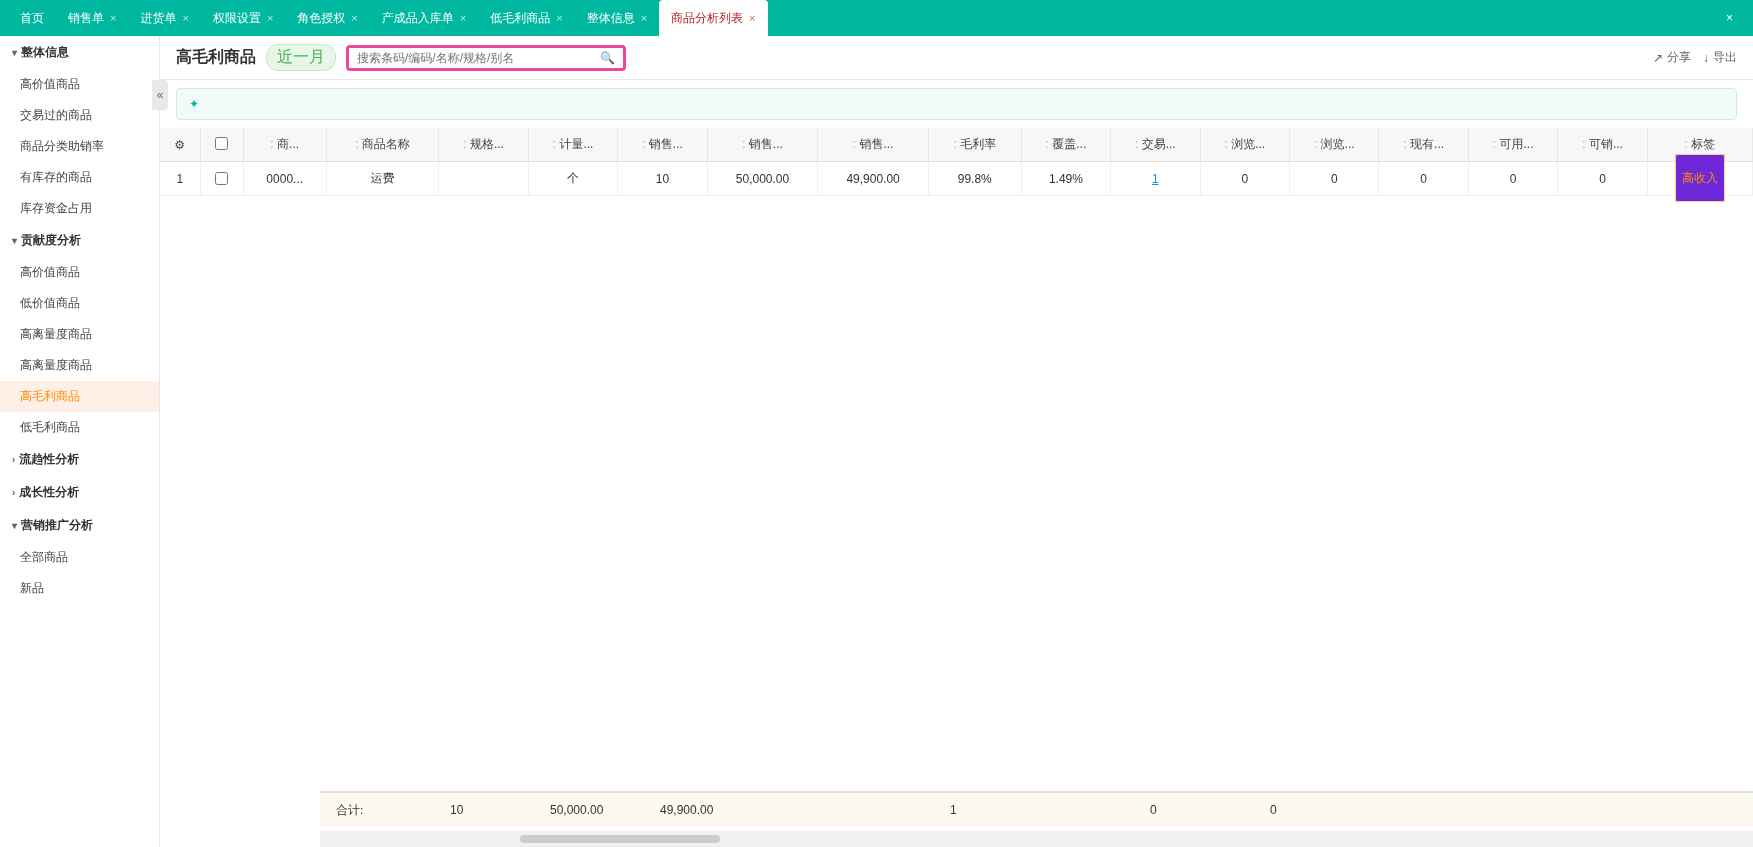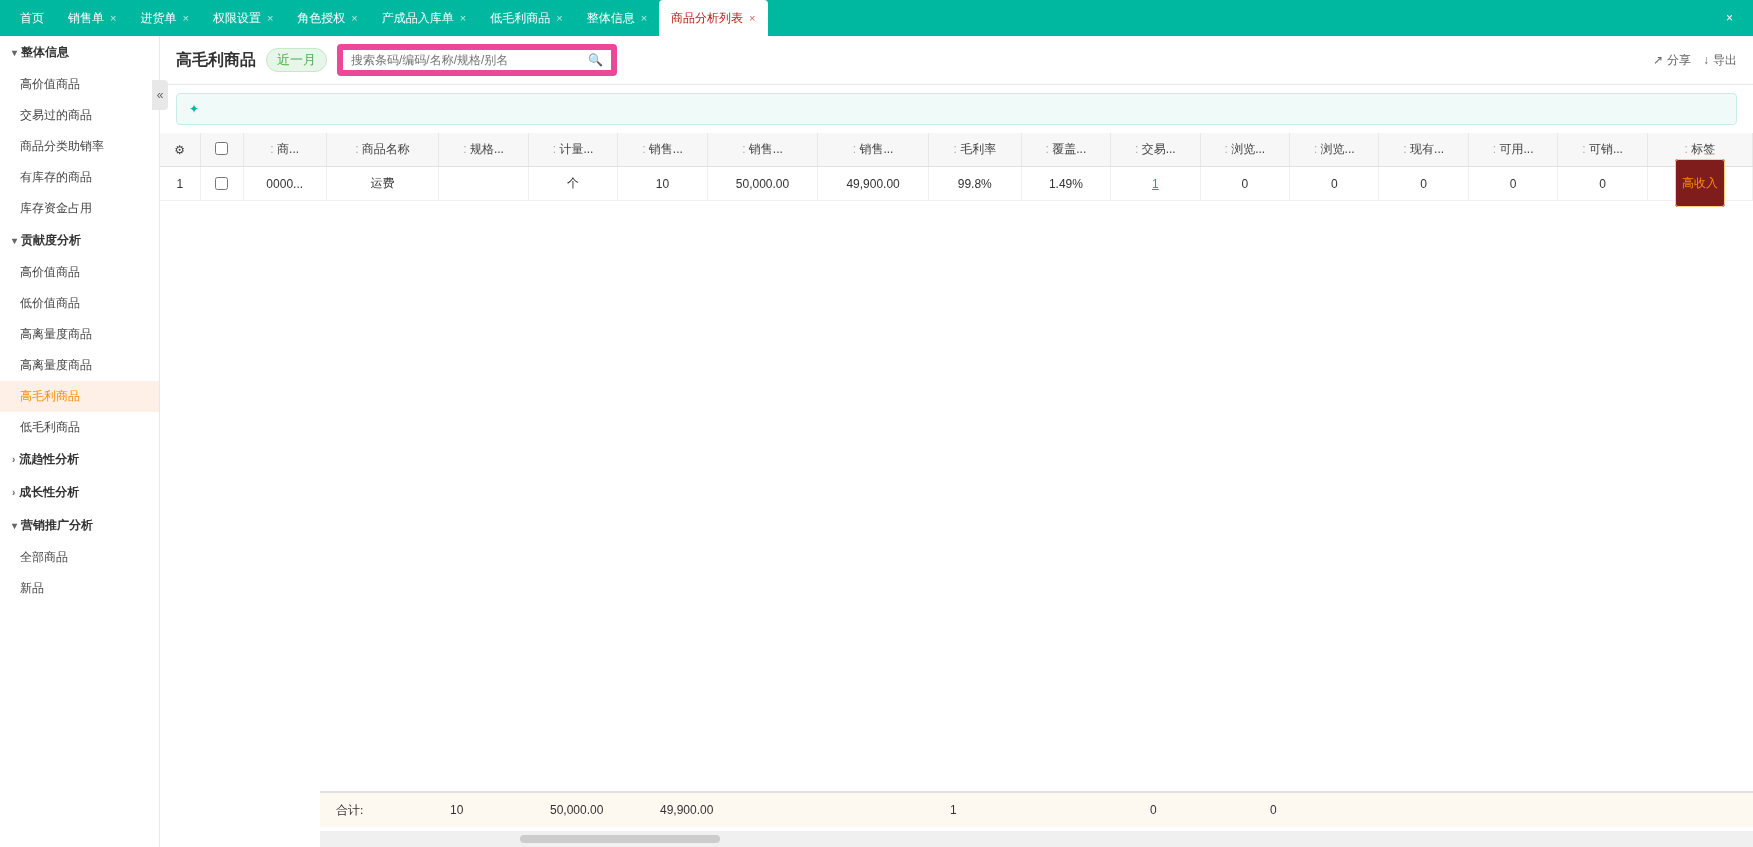--- a/index.html
+++ b/index.html
@@ -112,26 +112,26 @@
       font-weight: bold;
       color: #333;
     }
     .btn-recent {
       background: #e8f5e9;
       color: #4caf50;
       border: 1px solid #c8e6c9;
       border-radius: 12px;
       padding: 2px 10px;
       cursor: pointer;
-      font-size: 13px;
+      font-size: 16px;
     }
     .search-box {
       display: flex;
       align-items: center;
-      border: 6px solid #ec4899;
+      border: 3px solid #ec4899;
       border-radius: 4px;
       padding: 3px 8px;
       flex: 1;
       max-width: 280px;
     }
     .search-box input {
       border: none;
       outline: none;
       flex: 1;
       font-size: 12px;
@@ -192,21 +192,21 @@
     }
     thead tr th:first-child { width: 40px; }
     tbody tr td {
       border-bottom: 1px solid #f0f0f0;
       border-right: 1px solid #f0f0f0;
       padding: 8px 6px;
       text-align: center;
       color: #333;
       font-size: 12px;
     }
-    .tag-high { color: #ff8c00; background: #7f1d1d; border: 1px solid #ffcc80; border-radius: 3px; padding: 16px 6px; margin-top: 19px; }
+    .tag-high { color: #ff8c00; background: #6d28d9; border: 1px solid #ffcc80; border-radius: 3px; padding: 16px 6px; margin-top: 19px; }
     .tag-link { color: #1890ff; text-decoration: underline; cursor: pointer; }
 
     
     .footer-total {
       display: flex;
       align-items: center;
       height: 36px;
       border-top: 2px solid #e0e0e0;
       background: #fef9f0;
       padding: 0 16px;

